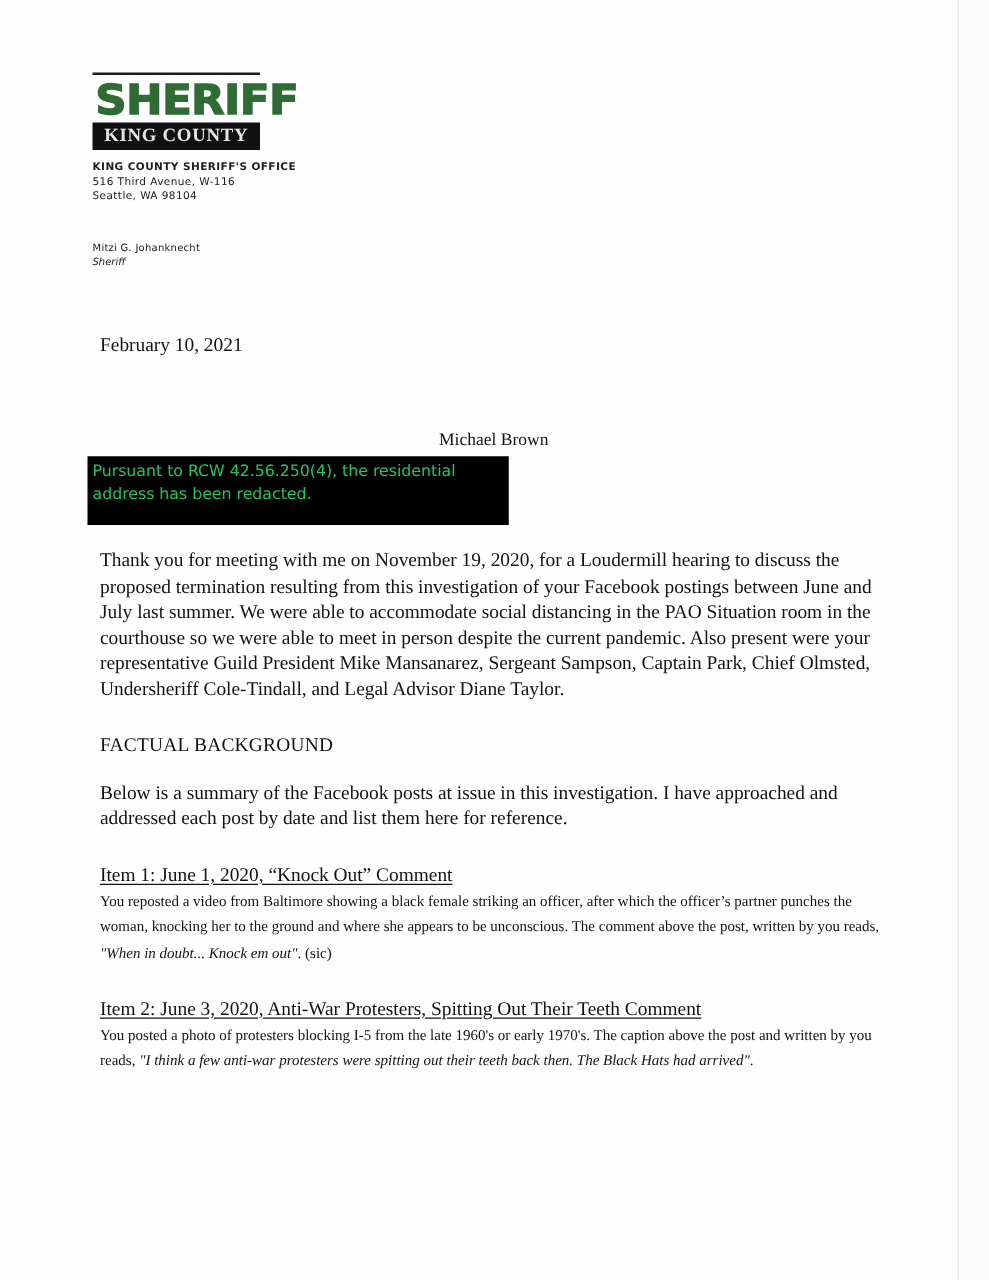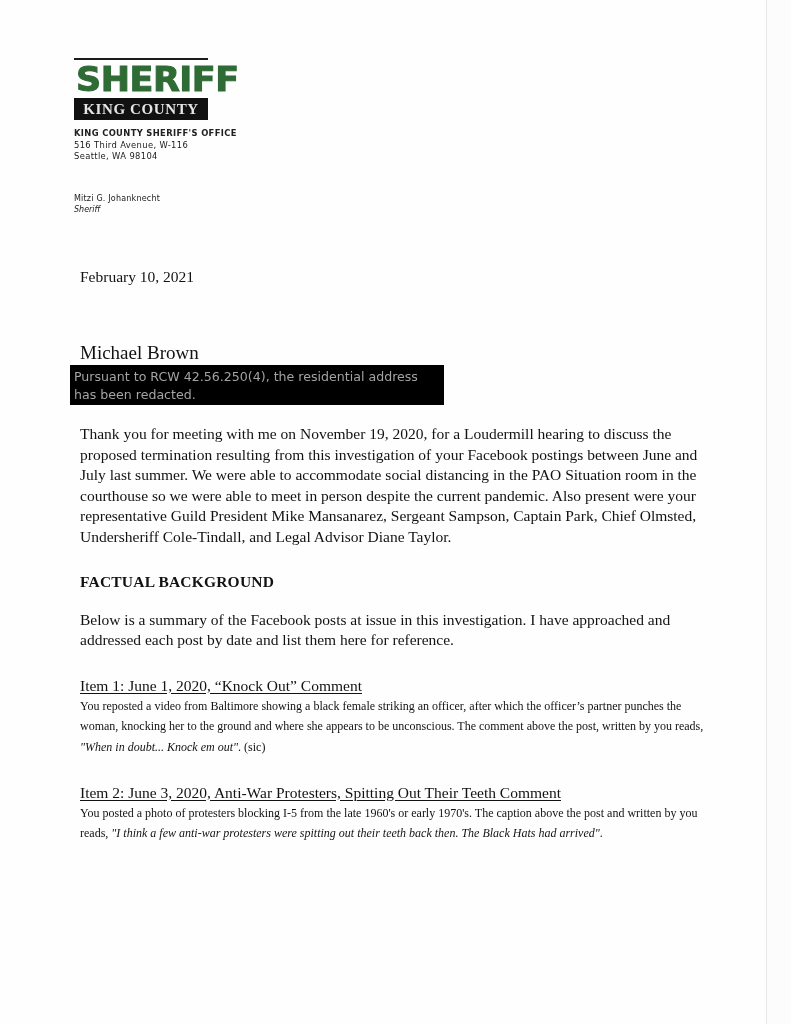--- a/index.html
+++ b/index.html
@@ -124,33 +124,34 @@
     top: 248px;
     width: 630px;
     margin-top: 20px;
   }
   .date-line {
     font-size: 15.5px;
     line-height: 18px;
   }
   .recipient {
     margin-top: 58px;
-    font-size: 19px;
-    line-height: 18px;
+    font-size: 14px;
+    line-height: 18px;
+    text-align: center;
   }
   .redaction {
     margin-top: 3px;
     margin-left: -10px;
-    width: 374px;
+    width: 337px;
     background: #000000;
-    color: #a3a3a3;
+    color: #22c55e;
     font-family: "DejaVu Sans", sans-serif;
     font-size: 12.6px;
     line-height: 18px;
-    padding: 3px 4px 1px 4px;
+    padding: 3px 4px 16px 4px;
     box-sizing: border-box;
   }
 
   .re-line {
     margin-top: 22px;
     font-size: 15.5px;
     line-height: 18px;
     font-weight: bold;
   }
   .re-label {
@@ -172,21 +173,21 @@
     margin-top: 19px;
     font-size: 15.5px;
     line-height: 20.6px;
     text-align: left;
   }
 
   .section-heading {
     margin-top: 24px;
     font-size: 15.5px;
     line-height: 19px;
-    font-weight: bold;
+    font-weight: normal;
     letter-spacing: 0.2px;
   }
 
   .item-block {
     margin-top: 25px;
   }
   .item-heading {
     font-size: 15.5px;
     line-height: 20px;
     text-decoration: underline;

